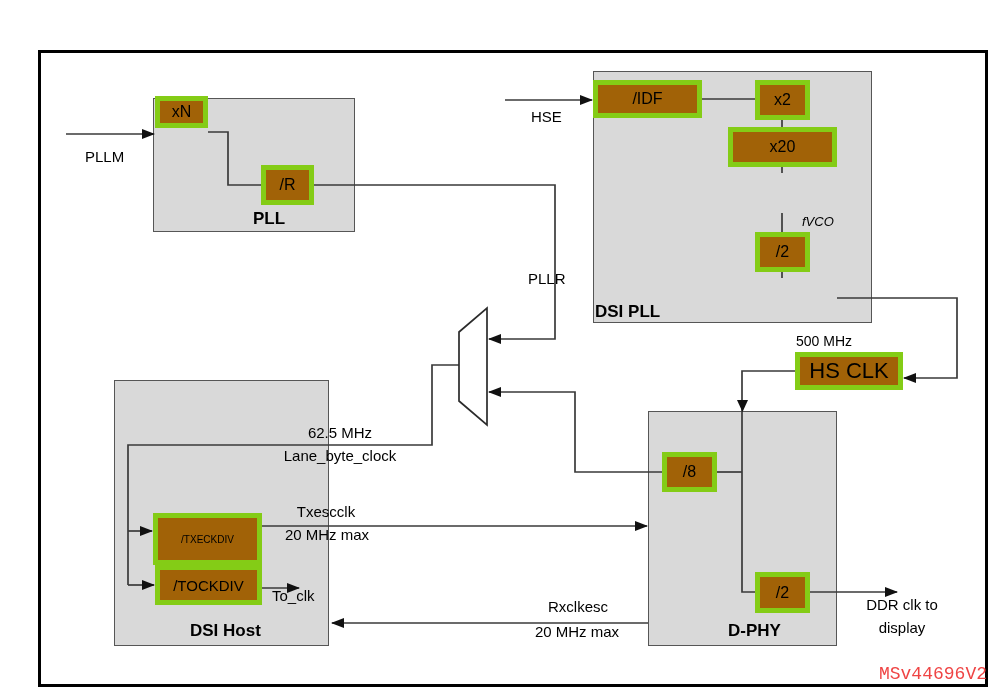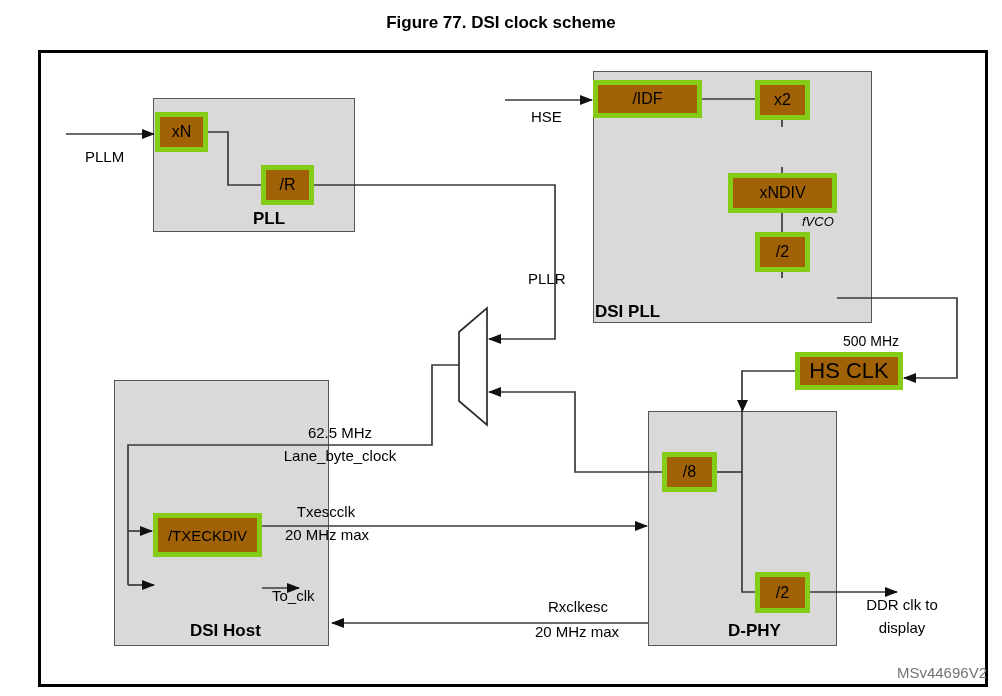--- a/index.html
+++ b/index.html
@@ -24,29 +24,28 @@
     box-sizing:border-box; display:flex; align-items:center; justify-content:center;
     font-size:16px; white-space:nowrap;
   }
   svg#wires { position:absolute; left:0; top:0; pointer-events:none; }
   .lbl { position:absolute; font-size:15px; white-space:nowrap; line-height:1.05; }
   .lbl-c { transform:translateX(-50%); text-align:center; }
   .blklbl { position:absolute; font-weight:bold; font-size:17px; white-space:nowrap; }
   .ta-r { text-align:left; }
   .small { font-size:13px;font-style:italic; }
   .code {
-    position:absolute; right:15px; top:664px; font-size:15px; color:#737373;
+    position:absolute; right:15px; top:664px; font-size:18px; color:#ef4444;font-family:Liberation Mono, monospace;
   }
 </style>
 </head>
 <body>
 
 <div id="canvas">
 
-  <div class="title">Figure 77. DSI clock scheme</div>
   <div class="frame"></div>
 
   <div class="block" style="left:153px;top:98px;width:202px;height:134px"></div>
   <div class="block" style="left:593px;top:71px;width:279px;height:252px"></div>
   <div class="block" style="left:114px;top:380px;width:215px;height:266px"></div>
   <div class="block" style="left:648px;top:411px;width:189px;height:235px"></div>
 
   <svg id="wires" width="1002" height="696" viewBox="0 0 1002 696">
     <defs>
       <marker id="ah" markerUnits="userSpaceOnUse" markerWidth="14" markerHeight="12" refX="12" refY="5" orient="auto">
@@ -72,44 +71,45 @@
       <path d="M128,585 H154" marker-end="url(#ah)"></path>
       <path d="M262,526 H647" marker-end="url(#ah)"></path>
       <path d="M262,588 H299" marker-end="url(#ah)"></path>
       <path d="M648,623 H332" marker-end="url(#ah)"></path>
       <path d="M810,592 H897" marker-end="url(#ah)"></path>
     </g>
     <polygon points="737,400 748,400 742.5,412" fill="#111"></polygon>
     <polygon points="459,332 487,308 487,425 459,401" fill="#ffffff" stroke="#2b2b2b" stroke-width="1.7"></polygon>
   </svg>
 
-  <div class="wbox" style="left:155px;top:112px;width:53px;height:40px">xN</div>
+  <div class="wbox" style="left:155px;top:96px;width:53px;height:32px">xN</div>
   <div class="wbox" style="left:261px;top:165px;width:53px;height:40px">/R</div>
 
   <div class="wbox" style="left:593px;top:80px;width:109px;height:38px">/IDF</div>
   <div class="wbox" style="left:755px;top:80px;width:55px;height:40px">x2</div>
-  <div class="wbox" style="left:728px;top:173px;width:109px;height:40px">xNDIV</div>
+  <div class="wbox" style="left:728px;top:127px;width:109px;height:40px">x20</div>
   <div class="wbox" style="left:755px;top:232px;width:55px;height:40px">/2</div>
 
   <div class="wbox" style="left:795px;top:352px;width:108px;height:38px;font-size:22px">HS CLK</div>
 
-  <div class="wbox" style="left:153px;top:513px;width:109px;height:44px;font-size:15px">/TXECKDIV</div>
+  <div class="wbox" style="left:153px;top:513px;width:109px;height:52px;font-size:10px">/TXECKDIV</div>
+  <div class="wbox" style="left:155px;top:565px;width:107px;height:40px;font-size:15px">/TOCKDIV</div>
 
   <div class="wbox" style="left:662px;top:452px;width:55px;height:40px">/8</div>
   <div class="wbox" style="left:755px;top:572px;width:55px;height:41px">/2</div>
 
   <div class="blklbl ta-r" style="left:253px;top:209px;width:98px">PLL</div>
   <div class="blklbl" style="left:595px;top:302px">DSI PLL</div>
   <div class="blklbl ta-r" style="left:190px;top:621px;width:138px">DSI Host</div>
   <div class="blklbl ta-r" style="left:728px;top:621px;width:138px">D-PHY</div>
 
   <div class="lbl" style="left:85px;top:149px">PLLM</div>
   <div class="lbl" style="left:531px;top:109px">HSE</div>
   <div class="lbl" style="left:528px;top:271px">PLLR</div>
-  <div class="lbl" style="left:843px;top:334px;font-size:14px">500 MHz</div>
+  <div class="lbl" style="left:796px;top:334px;font-size:14px">500 MHz</div>
   <div class="lbl small" style="left:802px;top:215px">fVCO</div>
 
   <div class="lbl lbl-c" style="left:340px;top:425px">62.5 MHz</div>
   <div class="lbl lbl-c" style="left:340px;top:448px">Lane_byte_clock</div>
 
   <div class="lbl lbl-c" style="left:326px;top:504px">Txescclk</div>
   <div class="lbl lbl-c" style="left:327px;top:527px">20 MHz max</div>
 
   <div class="lbl" style="left:272px;top:588px">To_clk</div>
 

